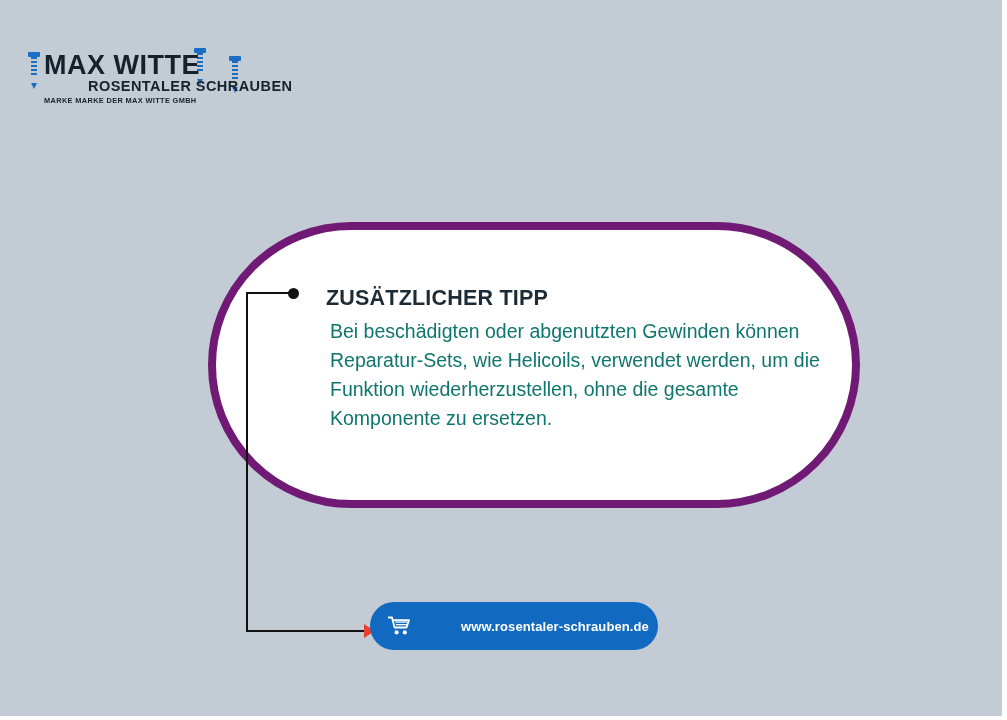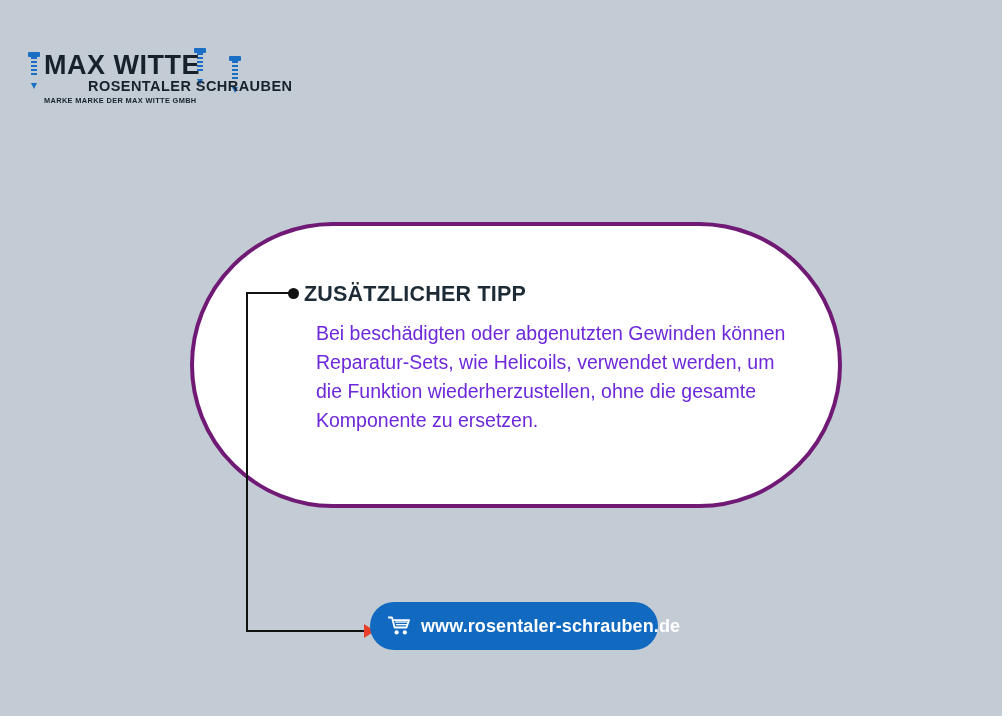--- a/index.html
+++ b/index.html
@@ -89,48 +89,48 @@
     border-right: 3px solid transparent;
     border-top: 6px solid #1a6fc4;
   }
   #screw-left { left: 2px; top: 4px; }
   #screw-mid  { left: 168px; top: 0px; }
   #screw-right{ left: 203px; top: 8px; }
 
   
   #bubble {
     position: absolute;
-    left: 190px;
+    left: 208px;
     top: 222px;
     width: 652px;
     height: 286px;
     background: #ffffff;
-    border: 4px solid #701a75;
+    border: 8px solid #701a75;
     border-radius: 143px;
     box-sizing: border-box;
   }
   #bubble-inner {
     position: absolute;
     left: 110px;
     top: 56px;
     width: 512px;
   }
   .tip-title {
     font-size: 21.5px;
     font-weight: bold;
     color: #1d2b36;
     letter-spacing: 0.2px;
     margin: 0 0 6px 0;
     white-space: nowrap;
   }
   .tip-body {
     font-size: 19.5px;
     line-height: 29px;
-    color: #6d28d9;
-    margin: 12px;
+    color: #0f766e;
+    margin: 4px;
   }
   
   #bullet-dot {
     position: absolute;
     left: 288px;
     top: 288px;
     width: 11px;
     height: 11px;
     background: #111111;
     border-radius: 50%;
@@ -185,24 +185,25 @@
     padding-left: 18px;
   }
   #cart-icon {
     width: 24px;
     height: 20px;
     margin-right: 9px;
     flex: 0 0 auto;
   }
   #url-text {
     color: #ffffff;
-    font-size: 18px;
+    font-size: 13px;
     font-weight: bold;
     letter-spacing: 0.1px;
     white-space: nowrap;
+    margin-left: 40px;
   }
   
   #edge-right {
     position: absolute;
     right: 0;
     top: 0;
     width: 5px;
     height: 720px;
     background: #ffffff;
   }

